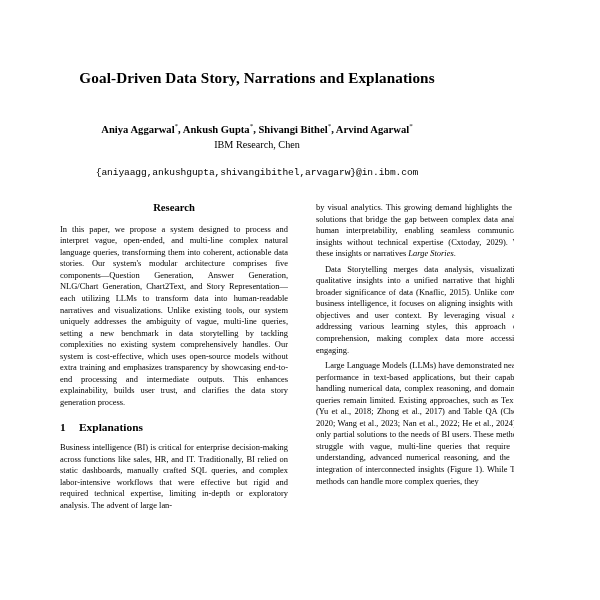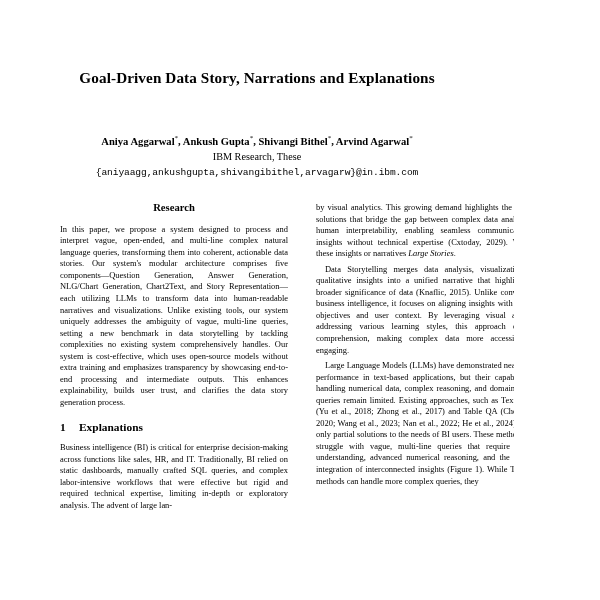--- a/index.html
+++ b/index.html
@@ -28,42 +28,42 @@
     text-align: center;
   }
   .paper-title {
     font-size: 15.2px;
     font-weight: bold;
     letter-spacing: 0.1px;
     line-height: 1.25;
     margin: 0 40px;
   }
   .authors {
-    margin-top: 48px;
+    margin-top: 36px;
     font-size: 10.6px;
     font-weight: bold;
     line-height: 1.35;
     font-family: Liberation Serif, serif;
   }
   .authors sup {
     font-size: 7px;
     font-weight: normal;
     vertical-align: super;
     line-height: 0;
   }
   .affiliation {
     font-size: 10.2px;
     line-height: 1.45;
     margin-top: 1px;
   }
   .email {
     font-family: "Liberation Mono", monospace;
     font-size: 9.6px;
     letter-spacing: -0.1px;
-    margin-top: 2px;
+    margin-top: 14px;
   }
   
   .columns {
     position: absolute;
     top: 202px;
     left: 60px;
     width: 484px;
     display: flex;
     justify-content: space-between;
   }
@@ -112,21 +112,21 @@
   i { font-style: italic; }
 </style>
 </head>
 <body>
 
 <div class="page">
 
   <div class="title-block">
     <div class="paper-title">Goal-Driven Data Story, Narrations and Explanations</div>
     <div class="authors">Aniya Aggarwal<sup>*</sup>, Ankush Gupta<sup>*</sup>, Shivangi Bithel<sup>*</sup>, Arvind Agarwal<sup>*</sup></div>
-    <div class="affiliation">IBM Research, These</div>
+    <div class="affiliation">IBM Research, Chen</div>
     <div class="email">{aniyaagg,ankushgupta,shivangibithel,arvagarw}@in.ibm.com</div>
   </div>
 
   <div class="columns">
 
     <div class="col">
       <div class="section-center">Research</div>
       <p class="body-text abstract-text">In this paper, we propose a system designed to process and interpret vague, open-ended, and multi-line complex natural language queries, transforming them into coherent, actionable data stories. Our system's modular architecture comprises five components—Question Generation, Answer Generation, NLG/Chart Generation, Chart2Text, and Story Representation—each utilizing LLMs to transform data into human-readable narratives and visualizations. Unlike existing tools, our system uniquely addresses the ambiguity of vague, multi-line queries, setting a new benchmark in data storytelling by tackling complexities no existing system comprehensively handles. Our system is cost-effective, which uses open-source models without extra training and emphasizes transparency by showcasing end-to-end processing and intermediate outputs. This enhances explainability, builds user trust, and clarifies the data story generation process.</p>
 
       <div class="section-head">

